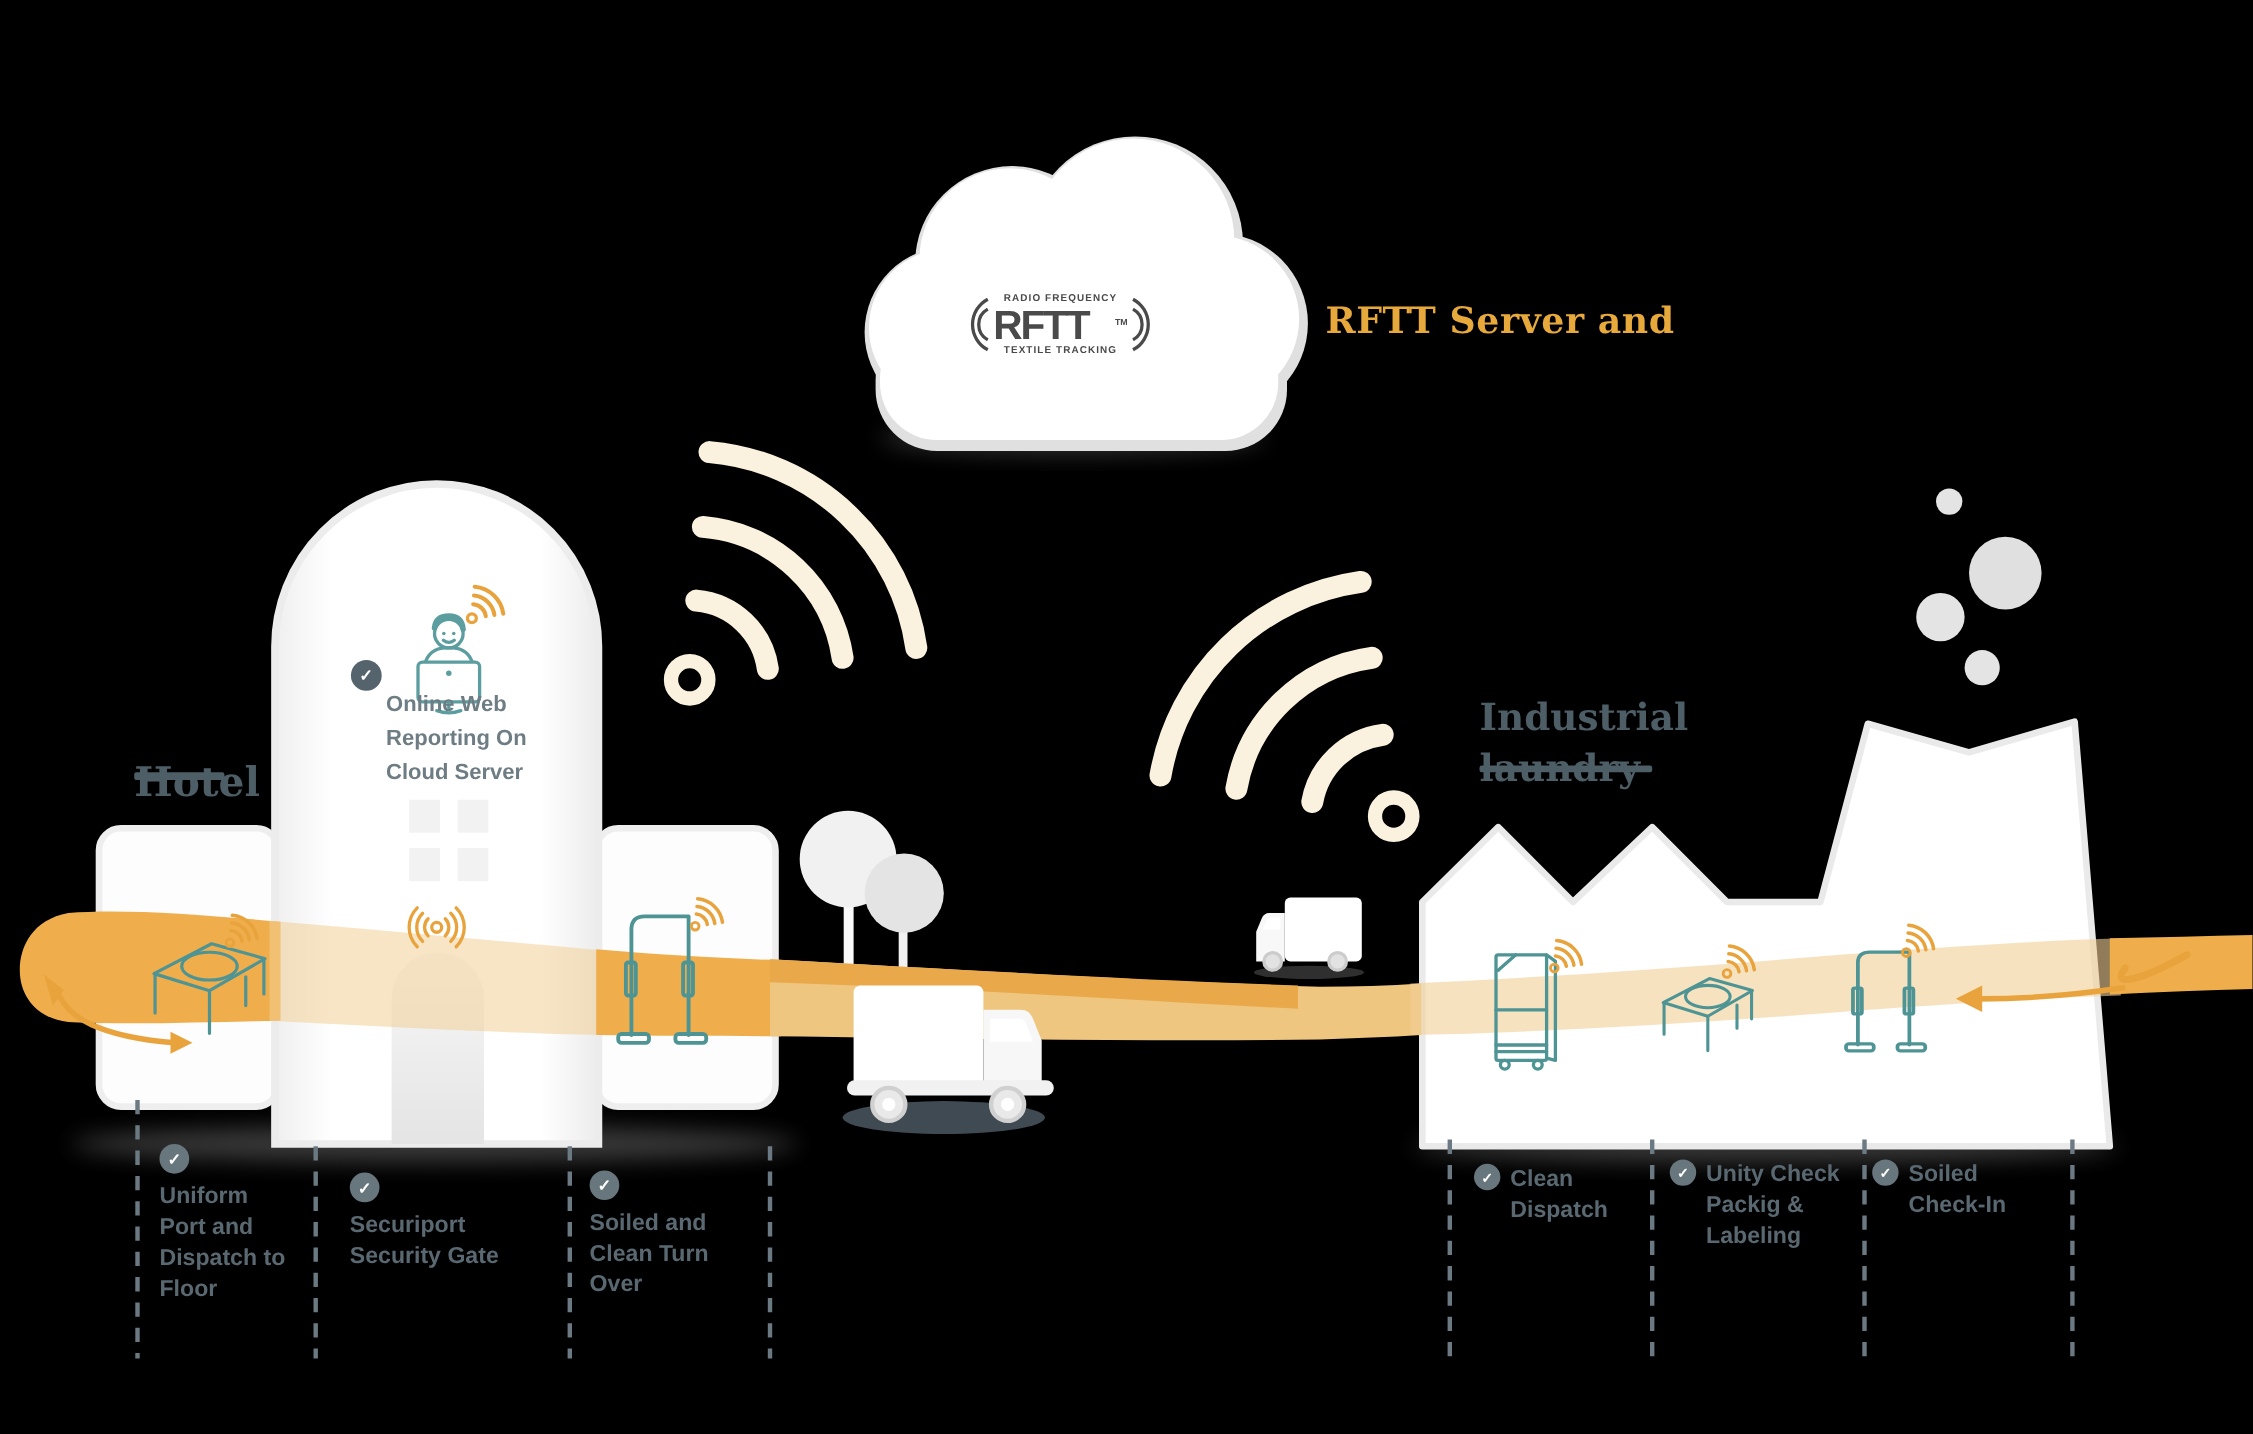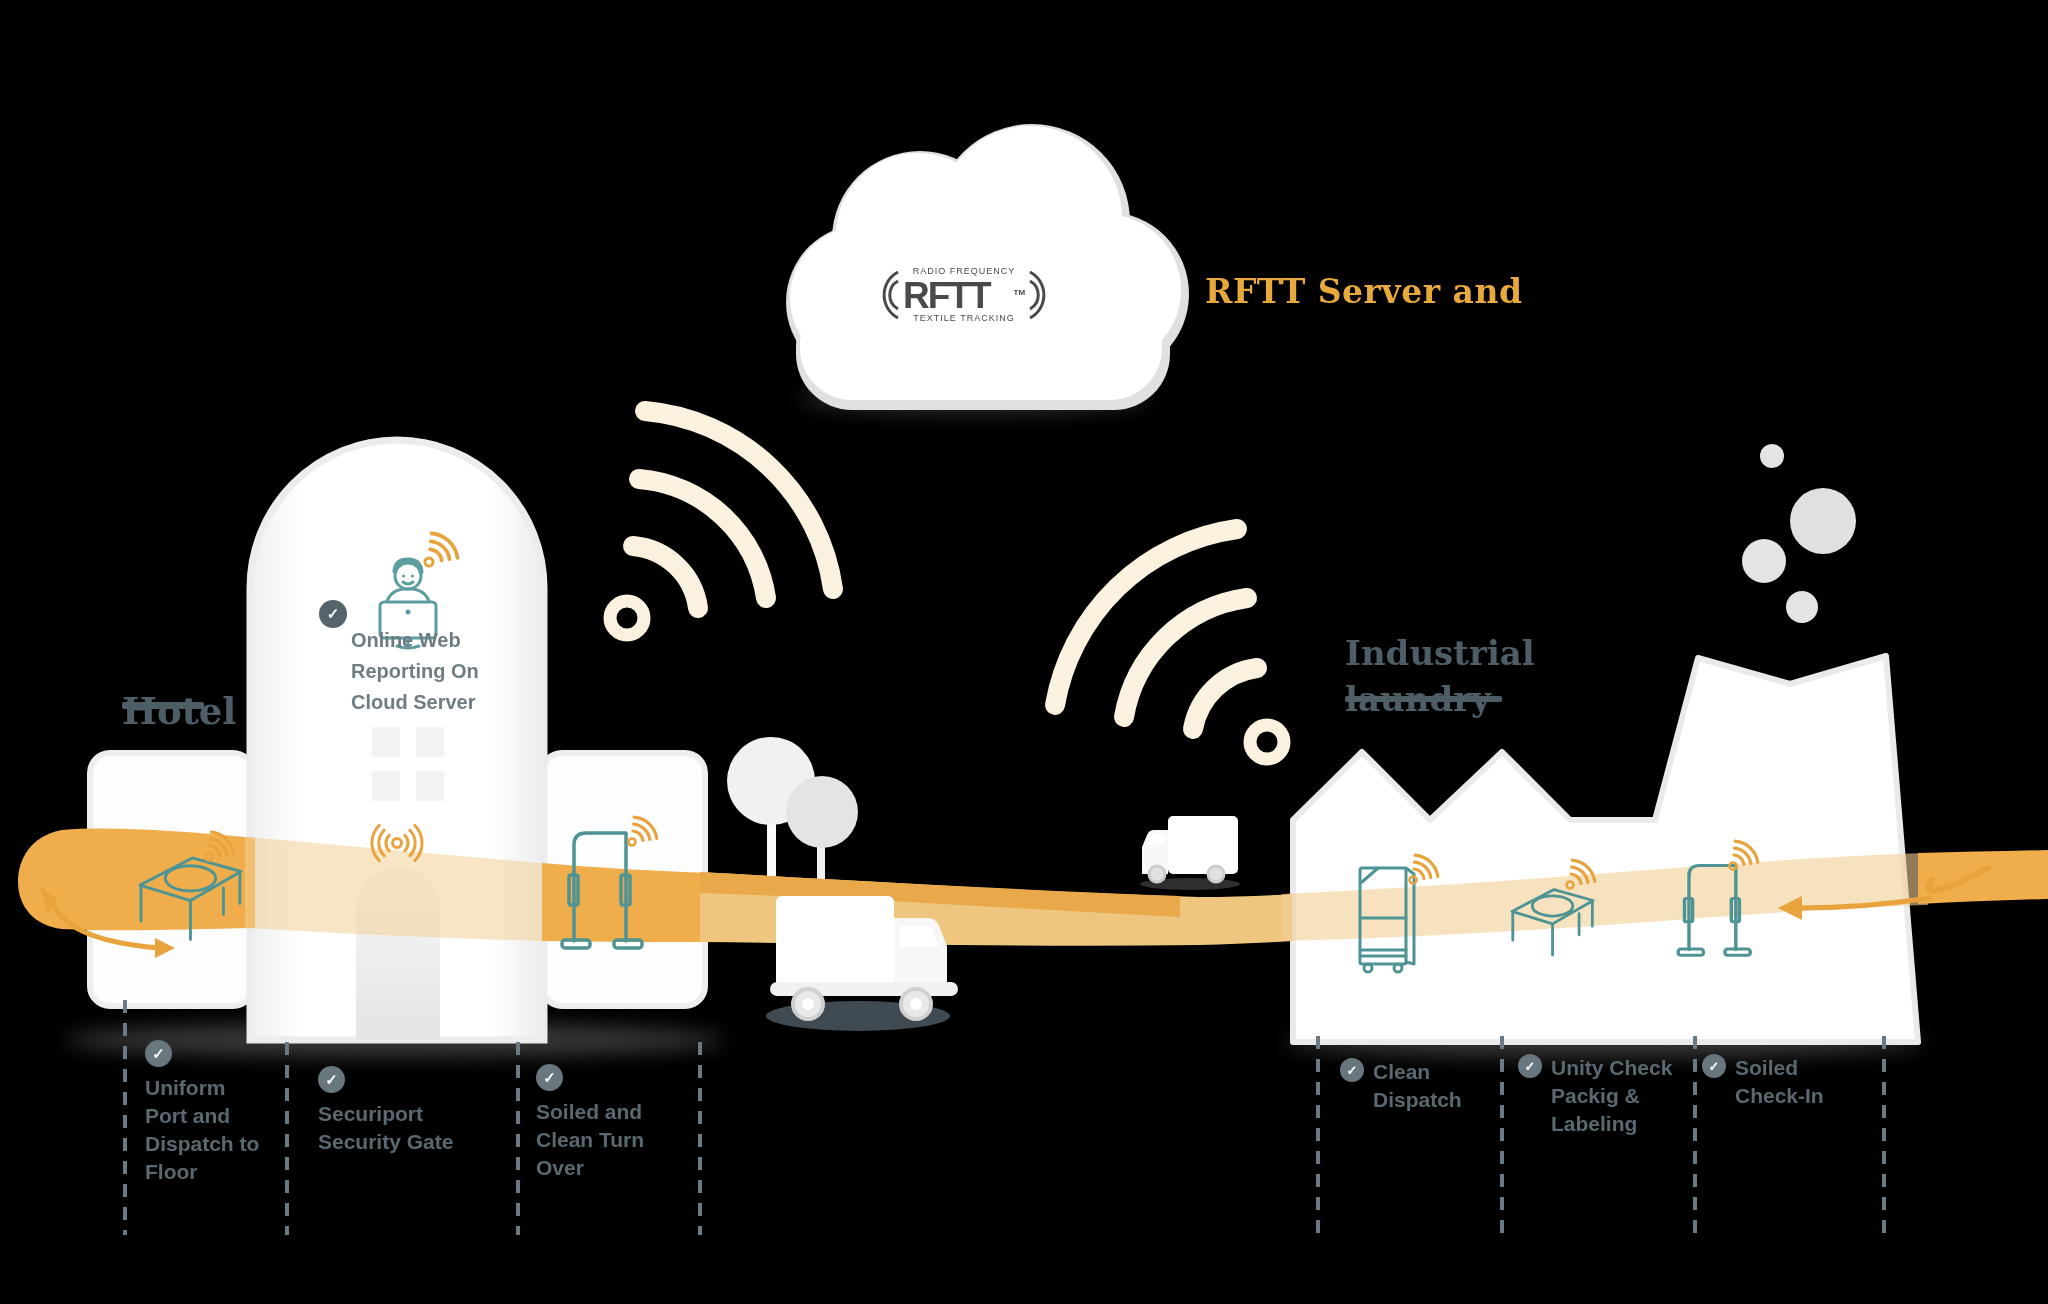--- a/index.html
+++ b/index.html
@@ -18,21 +18,21 @@
   .step-lines{font-size:21px;line-height:28px;font-weight:700;color:#5A6971;}
   .chk{width:27px;height:27px;border-radius:50%;background:#68767D;color:#fff;
        font-size:15px;font-weight:700;display:flex;align-items:center;justify-content:center;flex:0 0 auto;}
   .chk.dark{background:#55646C;width:28px;height:28px;}
   .chk.sm{width:24px;height:24px;font-size:13px;}
   
   .tower-note{font-size:20px;line-height:31px;font-weight:600;color:#6E7C84;}
   
   .logo{display:flex;align-items:center;gap:3px;color:#4A4A4A;}
   .logo-col{display:flex;flex-direction:column;align-items:center;}
-  .logo-small{font-size:9px;font-weight:400;letter-spacing:1px;white-space:nowrap;}
+  .logo-small{font-size:9px;font-weight:700;letter-spacing:1px;white-space:nowrap;}
   .logo-name{font-size:37px;font-weight:900;letter-spacing:-2px;line-height:34px;}
   .logo-name sup{font-size:8px;letter-spacing:0;font-weight:700;vertical-align:super;margin-left:24px;}
 </style>
 </head>
 <body>
 
 <div id="stage">
 
 <svg id="bg" width="2048" height="1304" viewBox="0 0 2048 1304">
   <defs>

